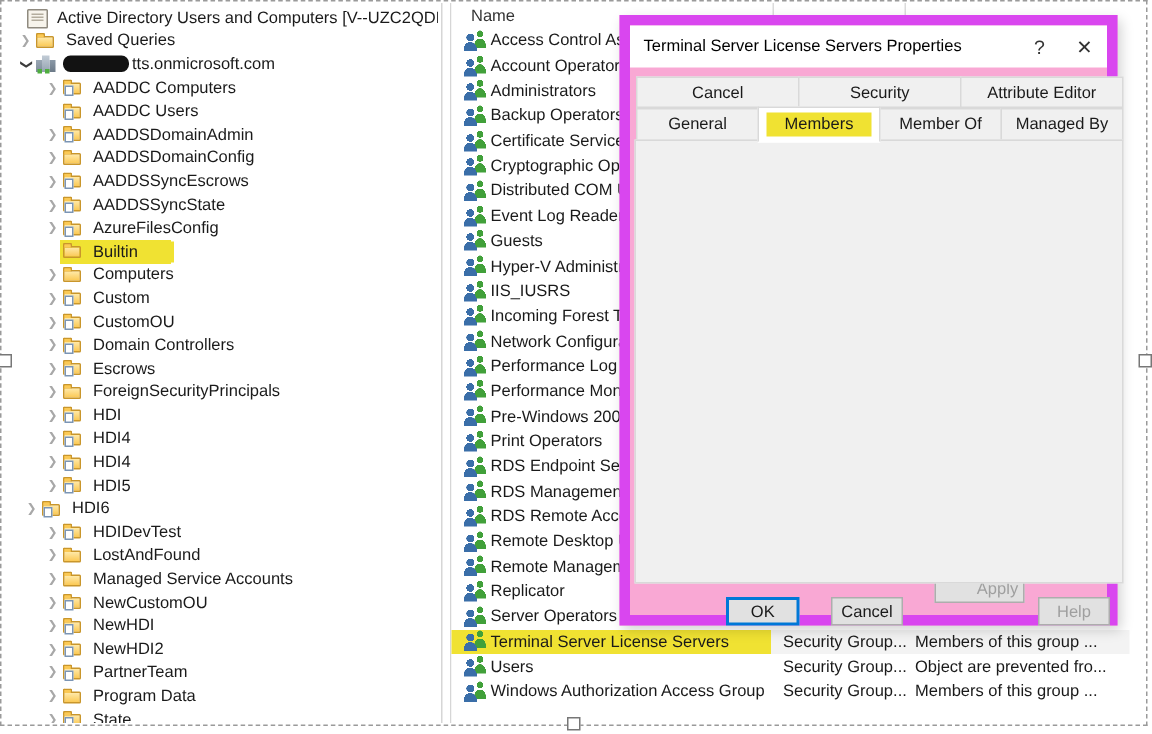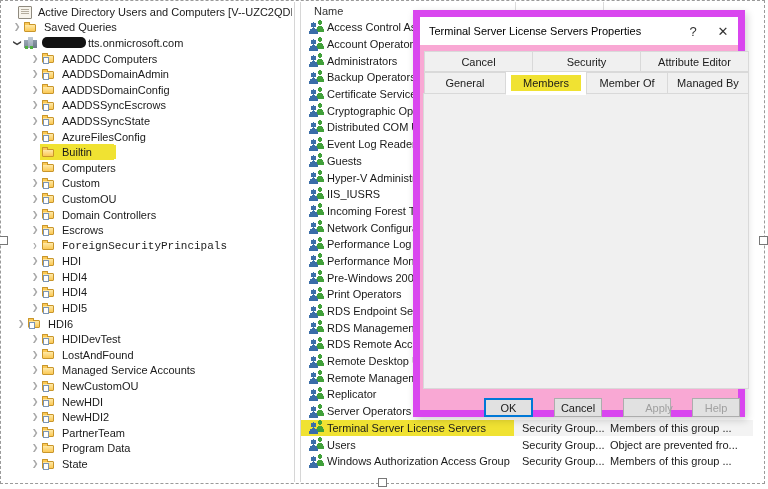--- a/index.html
+++ b/index.html
@@ -84,21 +84,21 @@
   .mredact{display:inline-block;width:48px;height:12px;background:#0a0a0a;border-radius:6px;margin-right:1px;}
   .hscroll{position:absolute;left:0;bottom:0;width:100%;height:15px;background:#f0f0f0;border-top:1px solid #e0e0e0;display:flex;align-items:center;}
   .sarrow{width:15px;height:15px;display:flex;align-items:center;justify-content:center;color:#6d6d6d;font-size:10px;flex:none;}
   .sthumb{position:absolute;left:15px;top:2px;width:240px;height:11px;background:#cdcdcd;}
   .sspace{flex:1;}
   .btn{position:absolute;height:19px;background:#e1e1e1;border:1px solid #adadad;display:flex;align-items:center;justify-content:center;box-sizing:border-box;cursor:default;}
   .btn.add{left:17px;top:333px;width:60px;}
   .btn.remove{left:93px;top:333px;width:59px;}
   .btn.ok{left:64px;top:381px;width:49px;border:2px solid #0078d7;}
   .btn.cancel{left:134px;top:381px;width:48px;}
-  .btn.apply{left:203px;top:381px;width:48px;color:#9f9f9f;padding-left:24px;}
+  .btn.apply{left:203px;top:366px;width:60px;color:#9f9f9f;padding-left:24px;}
   .btn.help{left:272px;top:381px;width:48px;color:#9f9f9f;}
 </style>
 </head>
 <body>
 
 <div class="shot">
 
   <div class="tree">
 
   <div class="trow" style="padding-left: 16px;">
@@ -121,20 +121,28 @@
       </div>
       <div class="trow" style="padding-left: 26px;">
         <span class="chev collapsed"></span>
         <span class="ico ico-ou">
           <i class="badge"></i>
         </span>
 
         <span class="lbl">AADDC Computers</span>
       </div>
       <div class="trow" style="padding-left: 26px;">
+        <span class="chev none"></span>
+        <span class="ico ico-ou">
+          <i class="badge"></i>
+        </span>
+
+        <span class="lbl">AADDC Users</span>
+      </div>
+      <div class="trow" style="padding-left: 26px;">
         <span class="chev collapsed"></span>
         <span class="ico ico-ou">
           <i class="badge"></i>
         </span>
 
         <span class="lbl">AADDSDomainAdmin</span>
       </div>
       <div class="trow" style="padding-left: 26px;">
         <span class="chev collapsed"></span>
         <span class="ico ico-folder-plain"></span>
@@ -202,21 +210,21 @@
         <span class="lbl">Domain Controllers</span>
       </div>
       <div class="trow" style="padding-left: 26px;">
         <span class="chev collapsed"></span>
         <span class="ico ico-ou">
           <i class="badge"></i>
         </span>
 
         <span class="lbl">Escrows</span>
       </div>
-      <div class="trow" style="padding-left: 26px; font-family: Liberation Mono, monospace;">
+      <div class="trow" style="padding-left: 26px;">
         <span class="chev collapsed"></span>
         <span class="ico ico-folder-plain"></span>
 
         <span class="lbl">ForeignSecurityPrincipals</span>
       </div>
       <div class="trow" style="padding-left: 26px;">
         <span class="chev collapsed"></span>
         <span class="ico ico-ou">
           <i class="badge"></i>
         </span>

